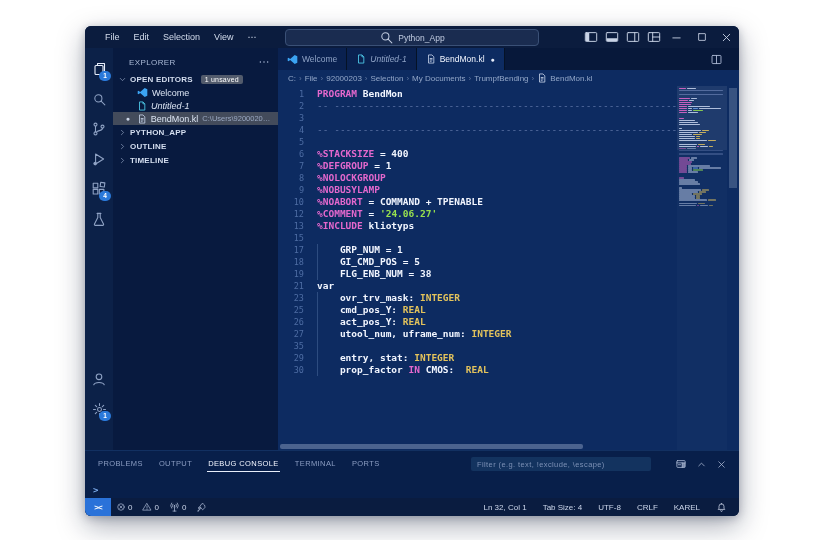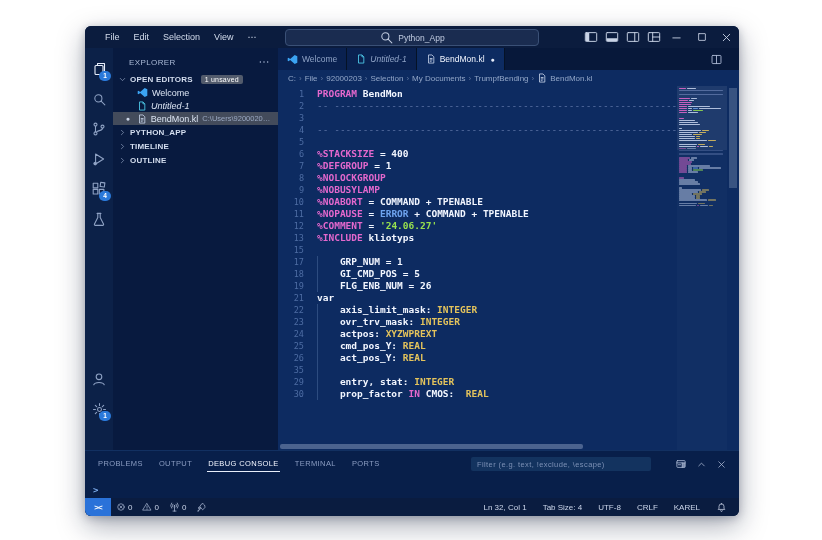--- a/index.html
+++ b/index.html
@@ -297,29 +297,29 @@
                 </svg>
               </span>
               <span>PYTHON_APP</span>
             </div>
             <div class="sec-row">
               <span class="chev">
                 <svg width="9" height="9" viewBox="0 0 16 16" fill="none" stroke="currentColor" stroke-width="1.1" stroke-linecap="round" stroke-linejoin="round">
                   <path d="M6 4l4 4-4 4"></path>
                 </svg>
               </span>
-              <span>TIMELINE</span>
+              <span>OUTLINE</span>
             </div>
             <div class="sec-row">
               <span class="chev">
                 <svg width="9" height="9" viewBox="0 0 16 16" fill="none" stroke="currentColor" stroke-width="1.1" stroke-linecap="round" stroke-linejoin="round">
                   <path d="M6 4l4 4-4 4"></path>
                 </svg>
               </span>
-              <span>OUTLINE</span>
+              <span>TIMELINE</span>
             </div>
           </div>
       </div>
 
       <div class="editorgroup">
         <div class="tabsrow">
           <div id="tabs" style="display:contents"><div class="tab">
                 <span>
                   <svg width="11" height="11" viewBox="0 0 16 16">
                     <path d="M11.2 1.4L4.6 7.4 2.2 5.6 1 6.2v3.6l1.2.6 2.4-1.8 6.6 6 3.8-1.8V3.2z" fill="#3ba3f2"></path>
@@ -380,33 +380,31 @@
               <div class="cl"><span class="num">1</span><span class="ct"><span class="tok-kw">PROGRAM</span><span class="tok-pl"> BendMon</span></span></div>
               <div class="cl"><span class="num">2</span><span class="ct"><span class="tok-cm">-- ------------------------------------------------------------------------------------------------------------------</span></span></div>
               <div class="cl"><span class="num">3</span><span class="ct"></span></div>
               <div class="cl"><span class="num">4</span><span class="ct"><span class="tok-cm">-- ------------------------------------------------------------------------------------------------------------------</span></span></div>
               <div class="cl"><span class="num">5</span><span class="ct"></span></div>
               <div class="cl"><span class="num">6</span><span class="ct"><span class="tok-kw">%STACKSIZE</span><span class="tok-pl"> = 400</span></span></div>
               <div class="cl"><span class="num">7</span><span class="ct"><span class="tok-kw">%DEFGROUP</span><span class="tok-pl"> = 1</span></span></div>
               <div class="cl"><span class="num">8</span><span class="ct"><span class="tok-kw">%NOLOCKGROUP</span></span></div>
               <div class="cl"><span class="num">9</span><span class="ct"><span class="tok-kw">%NOBUSYLAMP</span></span></div>
               <div class="cl"><span class="num">10</span><span class="ct"><span class="tok-kw">%NOABORT</span><span class="tok-pl"> = COMMAND + TPENABLE</span></span></div>
-              <div class="cl"><span class="num">11</span><span class="ct"><span class="tok-kw">%NOPAUSE</span><span class="tok-pl"> = </span><span class="tok-err">ERROR</span><span class="tok-pl"> + COMMAND + TPENABLE</span></span></div>
               <div class="cl"><span class="num">12</span><span class="ct"><span class="tok-kw">%COMMENT</span><span class="tok-pl"> = </span><span class="tok-str">'24.06.27'</span></span></div>
               <div class="cl"><span class="num">13</span><span class="ct"><span class="tok-kw">%INCLUDE</span><span class="tok-pl"> kliotyps</span></span></div>
               <div class="cl"><span class="num">15</span><span class="ct"></span></div>
               <div class="cl"><span class="num">17</span><span class="ct"><span class="guide"></span><span class="tok-pl">    GRP_NUM = 1</span></span></div>
               <div class="cl"><span class="num">18</span><span class="ct"><span class="guide"></span><span class="tok-pl">    GI_CMD_POS = 5</span></span></div>
-              <div class="cl"><span class="num">19</span><span class="ct"><span class="guide"></span><span class="tok-pl">    FLG_ENB_NUM = 26</span></span></div>
+              <div class="cl"><span class="num">19</span><span class="ct"><span class="guide"></span><span class="tok-pl">    FLG_ENB_NUM = 38</span></span></div>
               <div class="cl"><span class="num">21</span><span class="ct"><span class="tok-pl">var</span></span></div>
-              <div class="cl"><span class="num">22</span><span class="ct"><span class="guide"></span><span class="tok-pl">    axis_limit_mask: </span><span class="tok-type">INTEGER</span></span></div>
               <div class="cl"><span class="num">23</span><span class="ct"><span class="guide"></span><span class="tok-pl">    ovr_trv_mask: </span><span class="tok-type">INTEGER</span></span></div>
-              <div class="cl"><span class="num">24</span><span class="ct"><span class="guide"></span><span class="tok-pl">    actpos: </span><span class="tok-type">XYZWPREXT</span></span></div>
               <div class="cl"><span class="num">25</span><span class="ct"><span class="guide"></span><span class="tok-pl">    cmd_pos_Y: </span><span class="tok-type">REAL</span></span></div>
               <div class="cl"><span class="num">26</span><span class="ct"><span class="guide"></span><span class="tok-pl">    act_pos_Y: </span><span class="tok-type">REAL</span></span></div>
+              <div class="cl"><span class="num">27</span><span class="ct"><span class="guide"></span><span class="tok-pl">    utool_num, uframe_num: </span><span class="tok-type">INTEGER</span></span></div>
               <div class="cl"><span class="num">35</span><span class="ct"><span class="guide"></span></span></div>
               <div class="cl"><span class="num">29</span><span class="ct"><span class="guide"></span><span class="tok-pl">    entry, stat: </span><span class="tok-type">INTEGER</span></span></div>
               <div class="cl"><span class="num">30</span><span class="ct"><span class="guide"></span><span class="tok-pl">    prop_factor </span><span class="tok-kw">IN</span><span class="tok-pl"> CMOS:  </span><span class="tok-type">REAL</span></span></div>
             </div>
           <div class="minimap" id="minimap">
             <div class="mm-view"></div>
           <div class="mm-line" style="opacity: 1;">
                 <span class="mm-seg" style="width: 7.35px; background: rgb(228, 104, 205);"></span>
                 <span class="mm-seg" style="width: 8.4px; background: rgb(201, 214, 238);"></span>
               </div>

